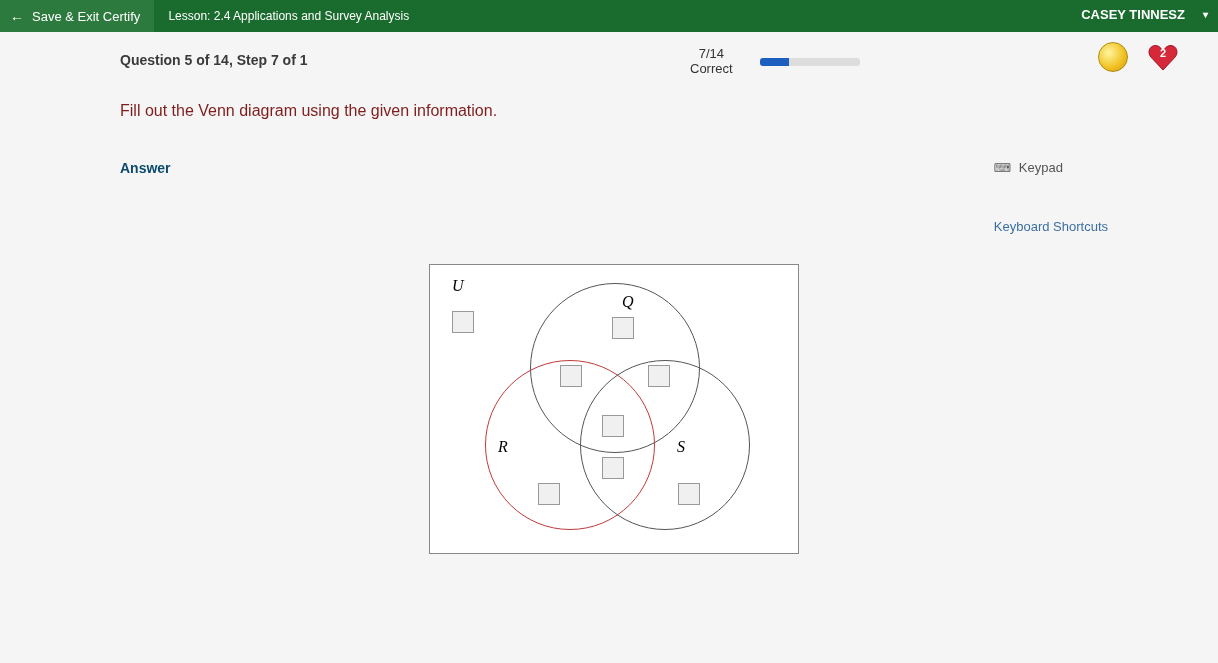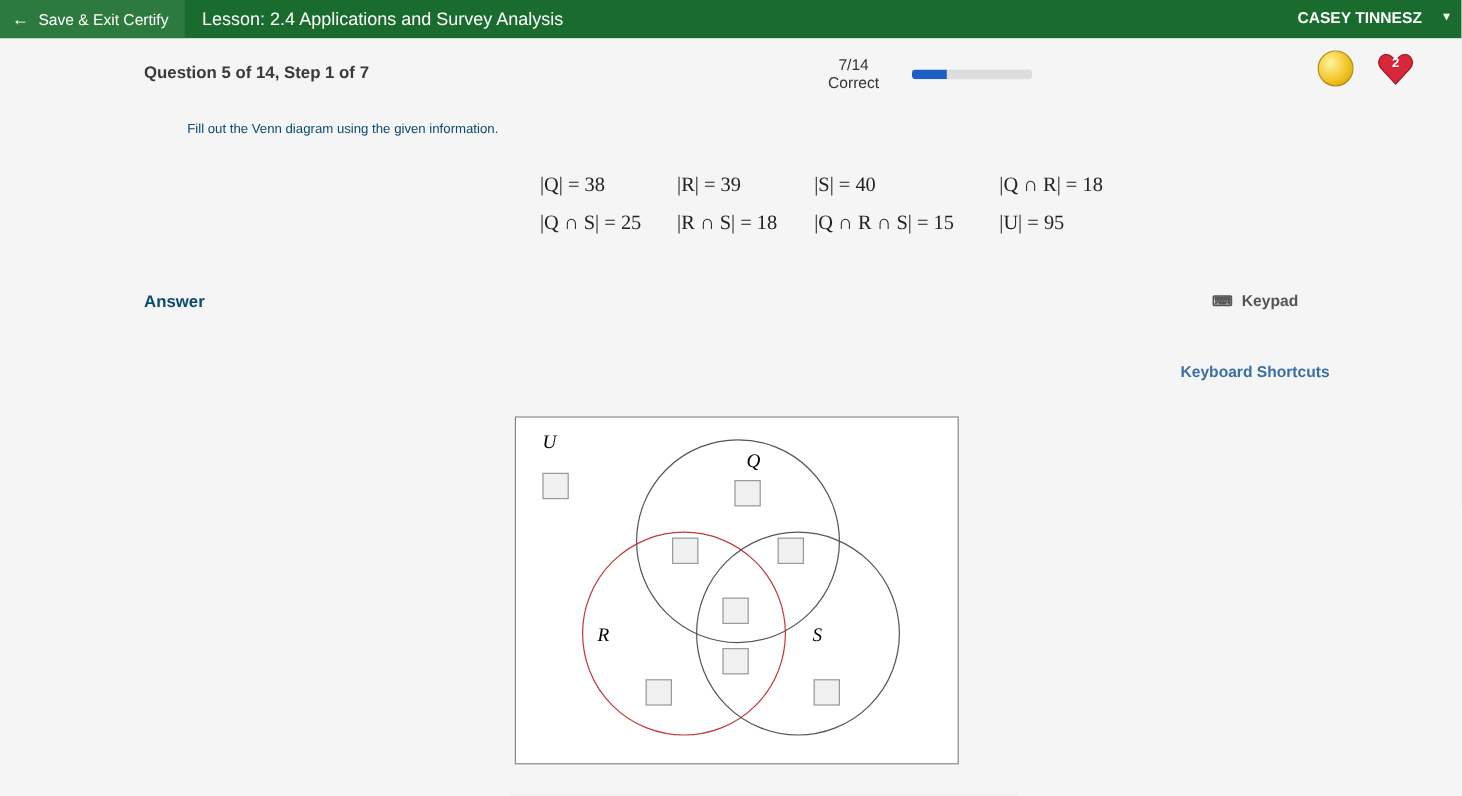--- a/index.html
+++ b/index.html
@@ -27,21 +27,21 @@
     align-items: center;
     padding: 0 14px 0 10px;
     cursor: pointer;
   }
   .save-exit .arrow {
     margin-right: 8px;
     font-size: 14px;
   }
   .lesson-title {
     padding-left: 14px;
-    font-size: 15px;
+    font-size: 12px;
   }
   .user-area {
     position: absolute;
     right: 10px;
     top: 0;
     height: 28px;
     display: flex;
     align-items: center;
     font-weight: bold;
     font-size: 13px;
@@ -121,23 +121,22 @@
     top: 4px;
     left: 0;
     width: 100%;
     text-align: center;
     color: #fff;
     font-size: 11px;
     font-weight: bold;
   }
   .instruction {
     margin-top: 34px;
-    font-size: 11px;
-    color: #0c4a6e;
-    margin-left: 36px;
+    font-size: 16px;
+    color: #7f1d1d;
   }
   .math-block {
     margin-top: 24px;
     margin-left: 330px;
     font-family: "Times New Roman", serif;
     font-size: 17px;
     color: #222;
     line-height: 1.9;
   }
   .math-row span { display: inline-block; }
@@ -146,24 +145,23 @@
     display: flex;
     justify-content: space-between;
     align-items: flex-start;
   }
   .answer-label {
     font-size: 14px;
     font-weight: bold;
     color: #0c4a6e;
   }
   .right-tools {
-    text-align: center;
+    text-align: left;
     font-size: 13px;
     color: #3b6fa3;
-    font-weight: bold;
   }
   .keypad-line {
     color: #555;
     margin-bottom: 6px;
     cursor: pointer;
   }
   .keypad-line .kicon {
     margin-right: 4px;
     font-size: 12px;
   }
@@ -253,21 +251,21 @@
   <div class="user-area">
     <span>CASEY TINNESZ</span>
     <span class="chev">▾</span>
   </div>
 </div>
 
 <div class="content">
   <div class="inner">
 
     <div class="qheader">
-      <span class="qtitle">Question 5 of 14, Step 1 of 7</span>
+      <span class="qtitle">Question 5 of 14, Step 7 of 1</span>
     </div>
 
     <div class="score-block">
       <div>7/14</div>
       <div>Correct</div>
     </div>
 
     <div class="progress">
       <div class="bar"></div>
     </div>
@@ -277,34 +275,20 @@
       <div class="heart">
         <svg viewBox="0 0 32 30">
           <path d="M16 29 L3 15 C-2 9 3 1 10 3 C13 4 15 7 16 9 C17 7 19 4 22 3 C29 1 34 9 29 15 Z" fill="#d62839" stroke="#a01020" stroke-width="1"></path>
         </svg>
         <div class="num">2</div>
       </div>
     </div>
 
     <div class="instruction">Fill out the Venn diagram using the given information.</div>
 
-    <div class="math-block">
-      <div class="math-row">
-        <span style="width:110px">|Q| = 38</span>
-        <span style="width:110px">|R| = 39</span>
-        <span style="width:150px">|S| = 40</span>
-        <span>|Q ∩ R| = 18</span>
-      </div>
-      <div class="math-row">
-        <span style="width:110px">|Q ∩ S| = 25</span>
-        <span style="width:110px">|R ∩ S| = 18</span>
-        <span style="width:150px">|Q ∩ R ∩ S| = 15</span>
-        <span>|U| = 95</span>
-      </div>
-    </div>
 
     <div class="answer-row">
       <div class="answer-label">Answer</div>
       <div class="right-tools">
         <div class="keypad-line">
           <span class="kicon">⌨</span>
           <span>Keypad</span>
         </div>
         <div class="kb-short">Keyboard Shortcuts</div>
       </div>

